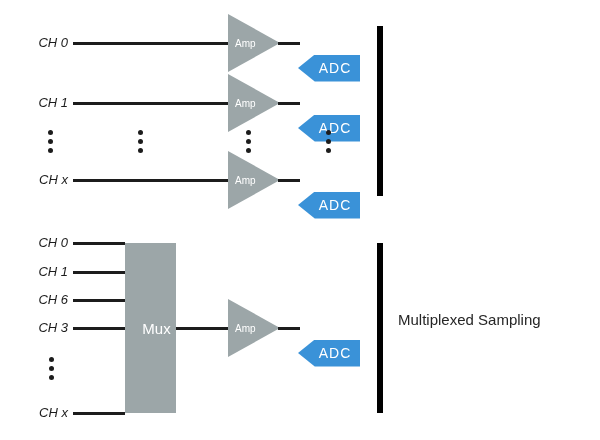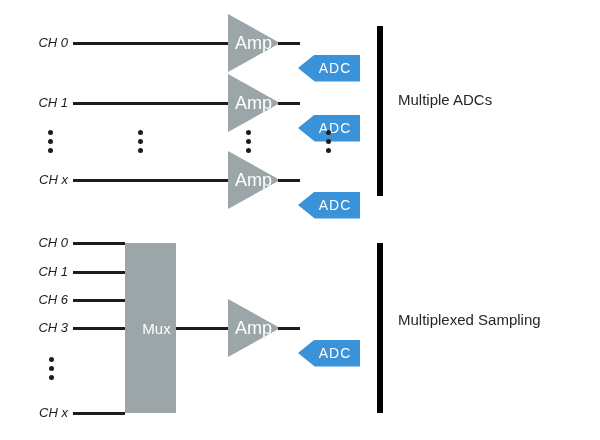--- a/index.html
+++ b/index.html
@@ -41,21 +41,21 @@
     position: absolute;
     width: 52px;
     height: 58px;
     background: var(--gray);
     clip-path: polygon(0 0, 100% 50%, 0 100%);
     display: flex;
     align-items: center;
     justify-content: flex-start;
     padding-left: 7px;
     color: #ffffff;
-    font-size: 18px;
+    font-size: 10px;
   }
   .adc {
     position: absolute;
     width: 62px;
     height: 27px;
     background: var(--blue);
     clip-path: polygon(0 50%, 27% 0, 100% 0, 100% 100%, 27% 100%);
     display: flex;
     align-items: center;
     justify-content: center;
@@ -162,21 +162,20 @@
     <div class="amp" style="left:228px; top:151px">
         <span>Amp</span>
       </div>
     <div class="wire" style="left:278px; top:178.5px; width:22px"></div>
     <div class="adc" style="left:298px; top:160.5px">
         <span>ADC</span>
       </div>
 
     <div class="vbar" style="top:26px"></div>
     <div class="caption" style="top:89px">
-      <div>Multiple ADCs</div>
     </div>
   </div>
 
   <div>
 
     <div class="ch-label" style="top:234px">CH 0</div>
     <div class="wire" style="left:73px; top:241.5px; width:52px"></div>
 
     <div class="ch-label" style="top:263px">CH 1</div>
     <div class="wire" style="left:73px; top:270.5px; width:52px"></div>

